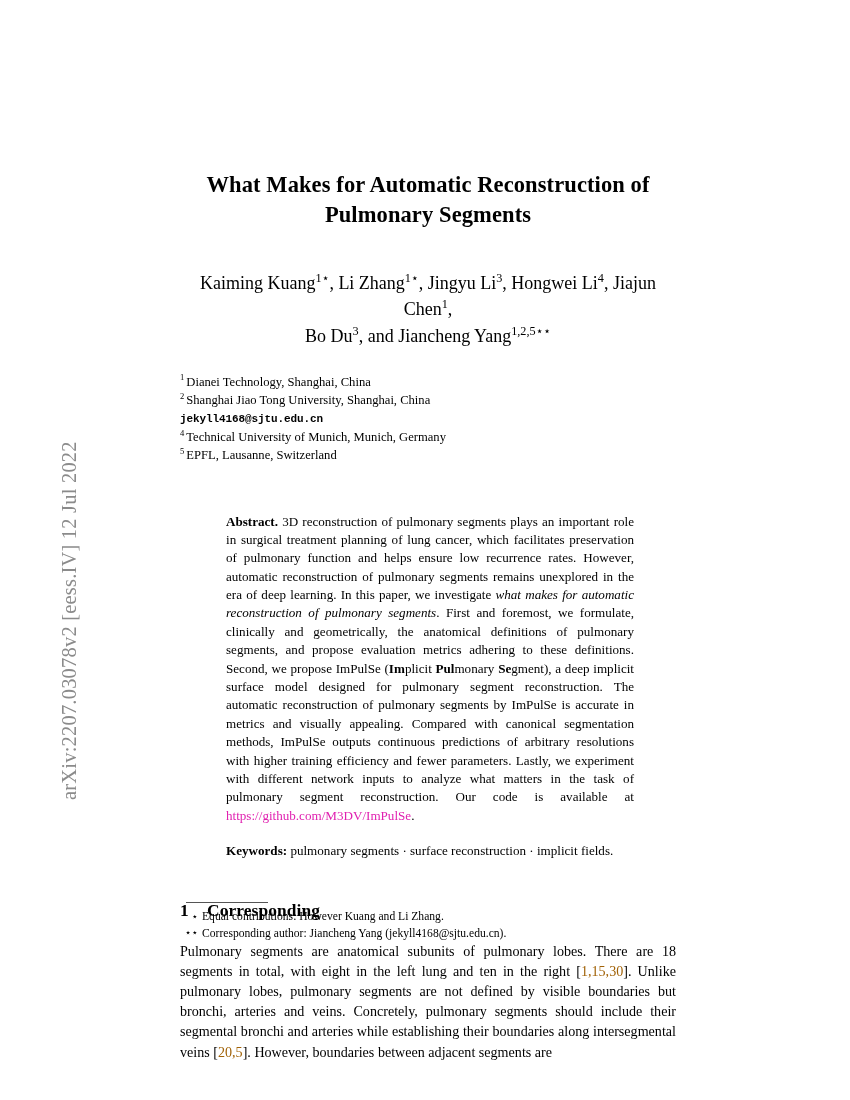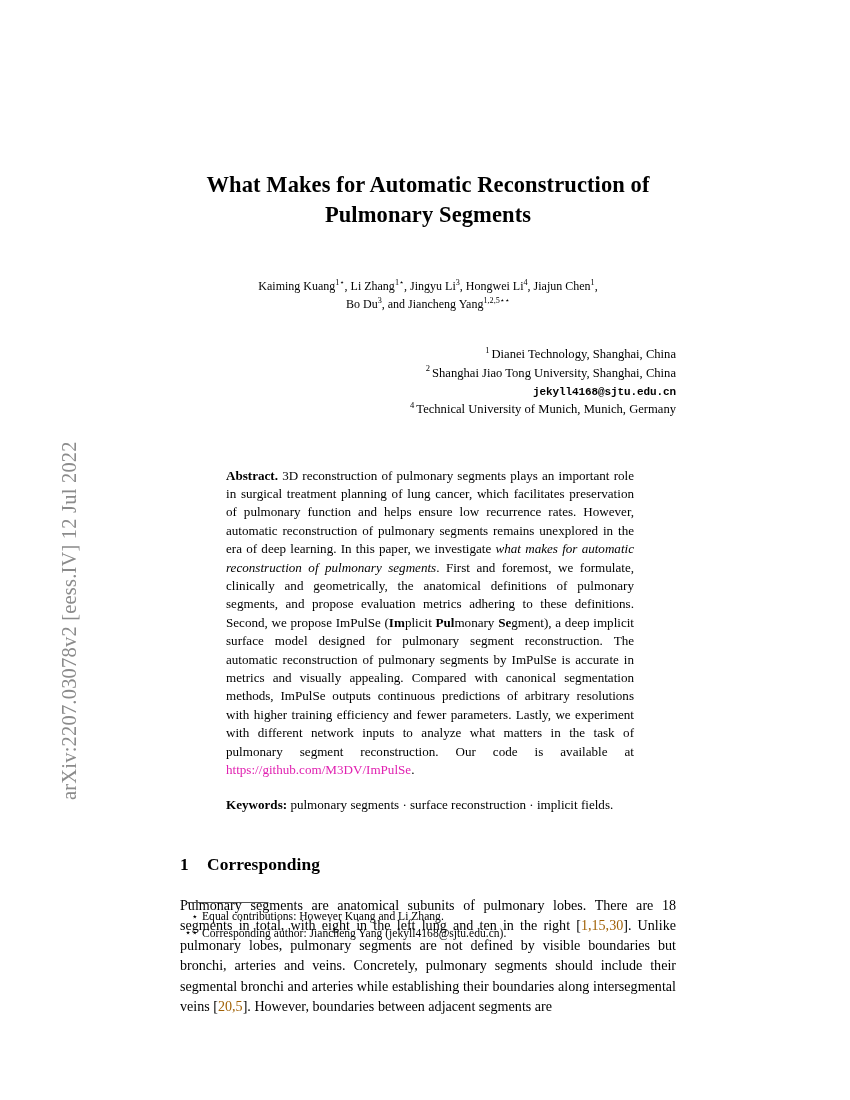--- a/index.html
+++ b/index.html
@@ -49,32 +49,32 @@
     margin: 0;
     padding-top: 152px;
     font-size: 22.5px;
     font-weight: bold;
     text-align: center;
     line-height: 1.32;
     letter-spacing: 0.1px;
   }
 
   .authors {
-    margin: 12px;
+    margin: 4px;
     padding-top: 37px;
-    font-size: 12px;
+    font-size: 18px;
     text-align: center;
     line-height: 1.45;
   }
 
   .affiliations {
     margin: 0;
     padding-top: 20px;
     font-size: 12.6px;
-    text-align: right;
+    text-align: left;
     line-height: 1.46;
   }
   .affiliations .aff-line { display: block; }
   .email-mono {
     font-family: "Liberation Mono", "DejaVu Sans Mono", monospace;
     font-size: 11px;
     letter-spacing: -0.1px;
     font-weight: bold;
   }
 
@@ -185,20 +185,21 @@
       <span>
         <span>Bo Du</span><sup>3</sup><span>, and Jiancheng Yang</span><sup>1,2,5⋆⋆</sup>
       </span>
     </div>
 
     <div class="affiliations">
       <span class="aff-line"><sup class="sup-aff">1</sup><span>Dianei Technology, Shanghai, China</span></span>
       <span class="aff-line"><sup class="sup-aff">2</sup><span>Shanghai Jiao Tong University, Shanghai, China</span></span>
       <span class="aff-line"><span class="email-mono">jekyll4168@sjtu.edu.cn</span></span>
       <span class="aff-line"><sup class="sup-aff">4</sup><span>Technical University of Munich, Munich, Germany</span></span>
+      <span class="aff-line"><sup class="sup-aff">5</sup><span>EPFL, Lausanne, Switzerland</span></span>
     </div>
 
     <p class="abstract"><b>Abstract.</b><span> 3D reconstruction of pulmonary segments plays an important role in surgical treatment planning of lung cancer, which facilitates preservation of pulmonary function and helps ensure low recurrence rates. However, automatic reconstruction of pulmonary segments remains unexplored in the era of deep learning. In this paper, we investigate </span><i>what makes for automatic reconstruction of pulmonary segments</i><span>. First and foremost, we formulate, clinically and geometrically, the anatomical definitions of pulmonary segments, and propose evaluation metrics adhering to these definitions. Second, we propose ImPulSe (</span><b>Im</b><span>plicit </span><b>Pul</b><span>monary </span><b>Se</b><span>gment</span><span>), a deep implicit surface model designed for pulmonary segment reconstruction. The automatic reconstruction of pulmonary segments by ImPulSe is accurate in metrics and visually appealing. Compared with canonical segmentation methods, ImPulSe outputs continuous predictions of arbitrary resolutions with higher training efficiency and fewer parameters. Lastly, we experiment with different network inputs to analyze what matters in the task of pulmonary segment reconstruction. Our code is available at </span><a class="url-link" href="#">https://github.com/M3DV/ImPulSe</a><span>.</span></p>
 
     <p class="keywords"><b>Keywords:</b><span> pulmonary segments · surface reconstruction · implicit fields.</span></p>
 
     <h2 class="section-head"><span class="section-num">1</span><span>Corresponding</span></h2>
 
     <p class="body-text"><span>Pulmonary segments are anatomical subunits of pulmonary lobes. There are 18 segments in total, with eight in the left lung and ten in the right [</span><a class="cite-link" href="#">1,15,30</a><span>]. Unlike pulmonary lobes, pulmonary segments are not defined by visible boundaries but bronchi, arteries and veins. Concretely, pulmonary segments should include their segmental bronchi and arteries while establishing their boundaries along intersegmental veins [</span><a class="cite-link" href="#">20,5</a><span>]. However, boundaries between adjacent segments are</span></p>
 

